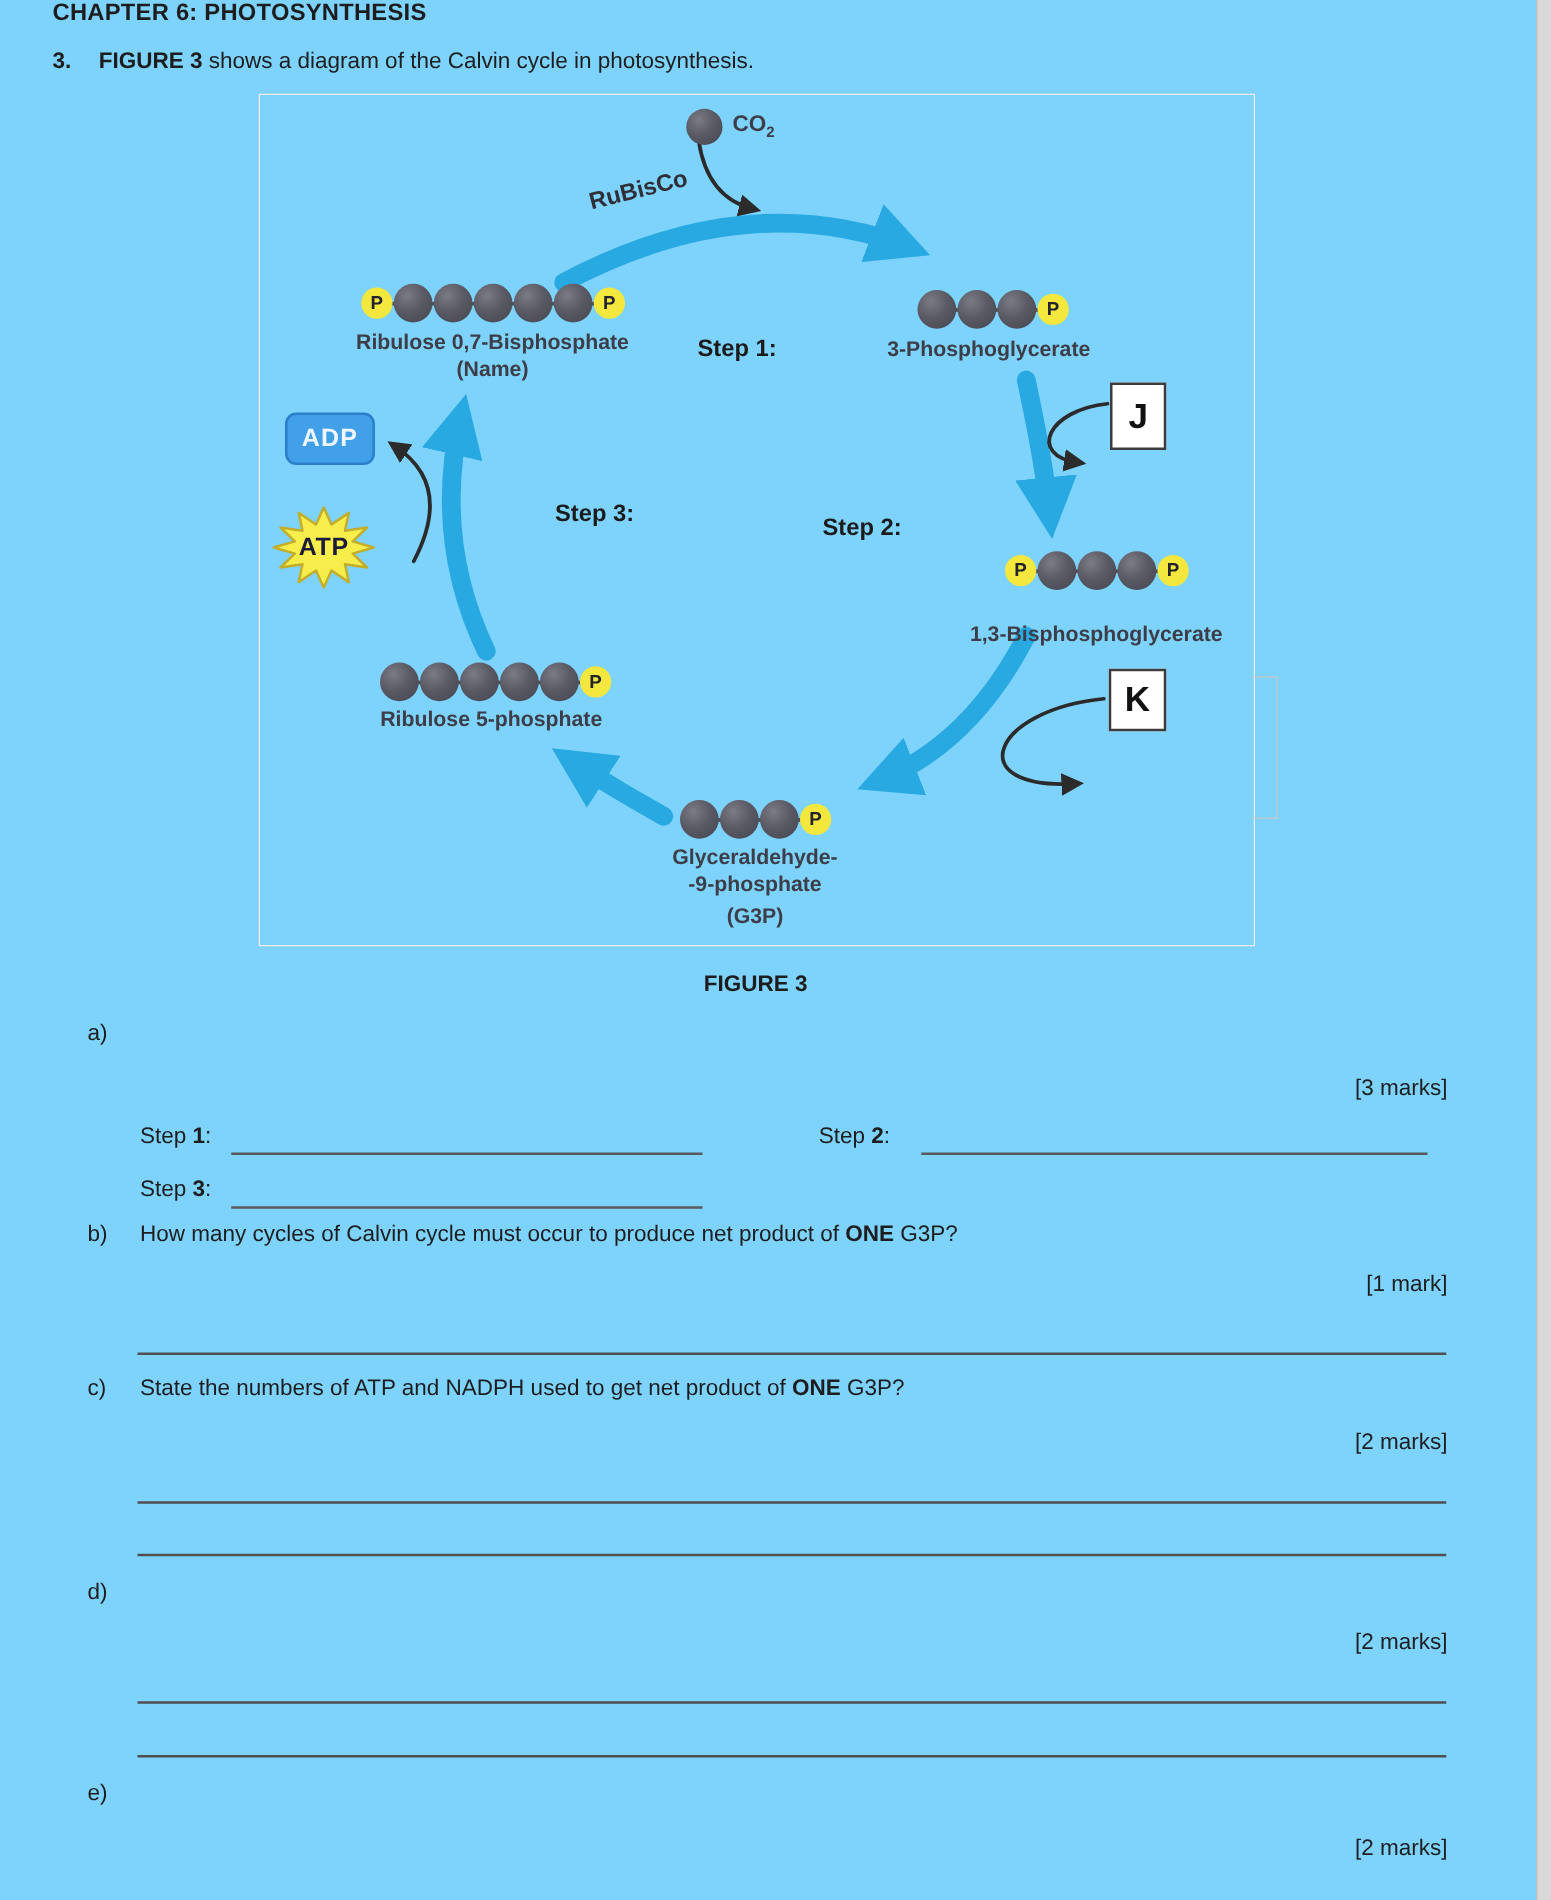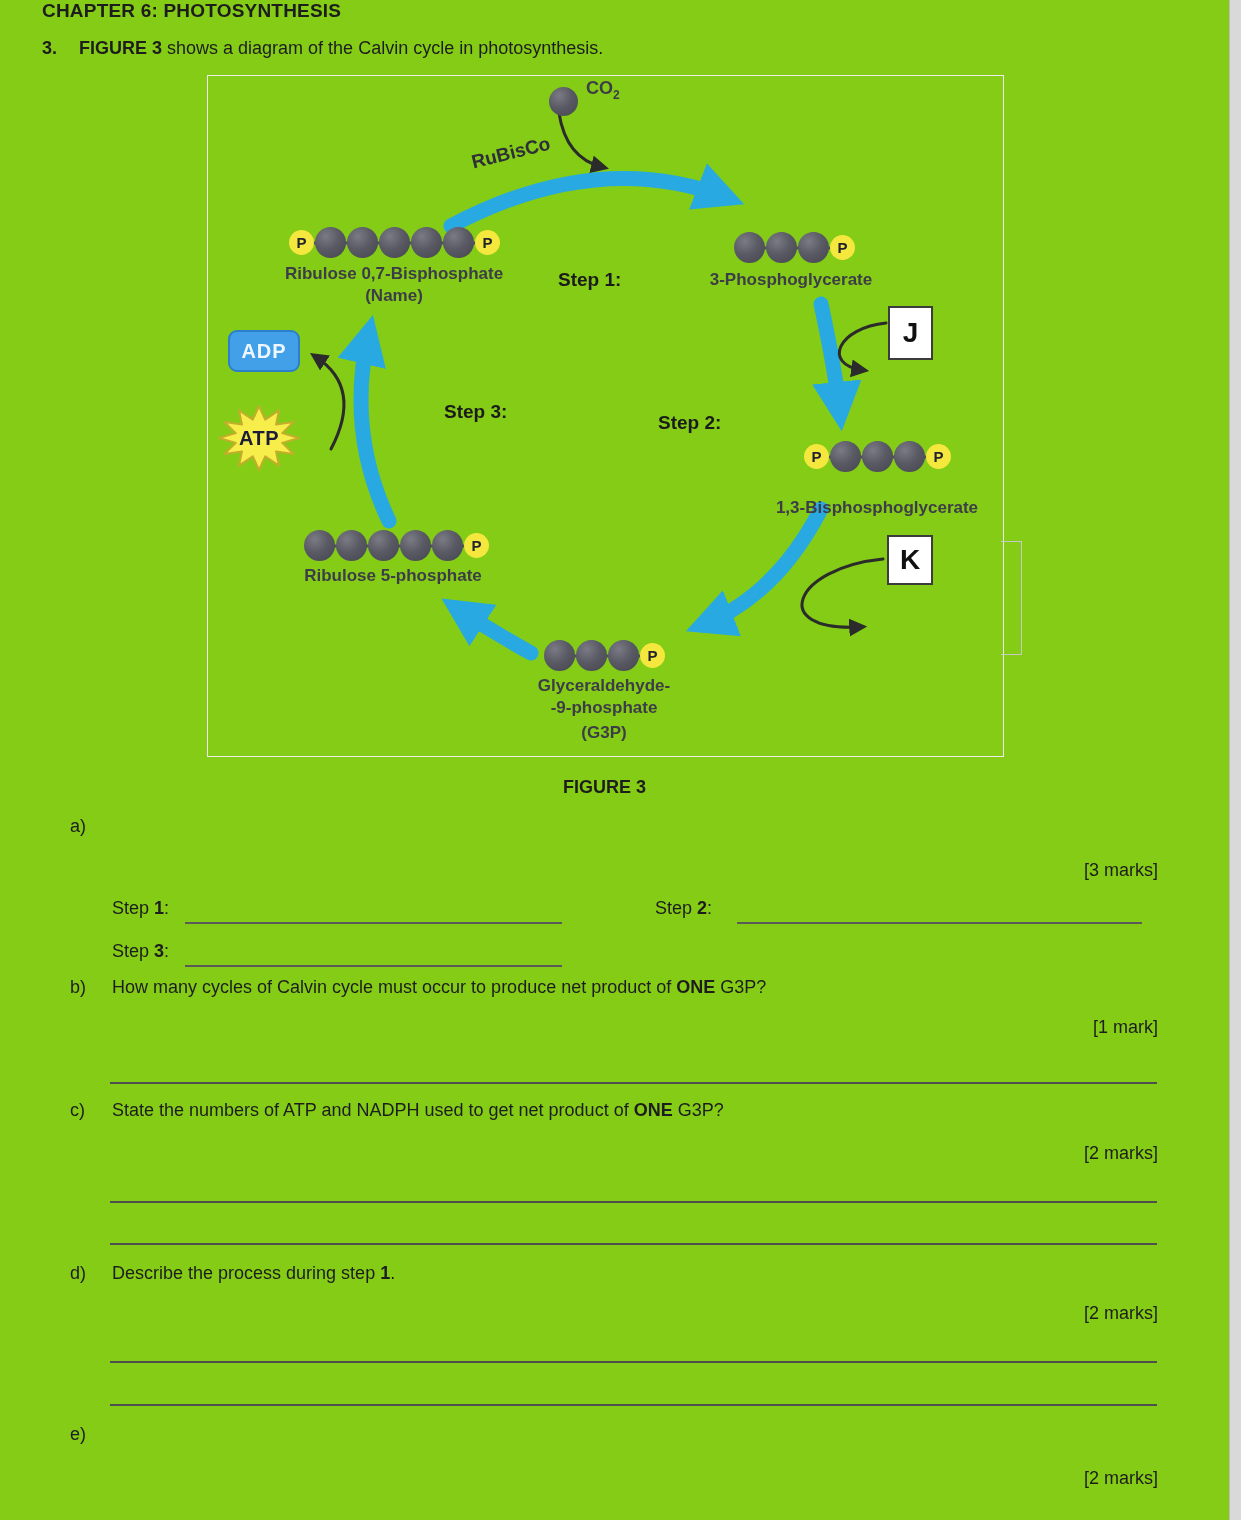--- a/index.html
+++ b/index.html
@@ -1,16 +1,16 @@
 <!DOCTYPE html>
 <html><head>
 <meta charset="utf-8">
 <style>
   html,body{margin:0;padding:0;background:#fff;}
-  .page{position:relative;width:1241px;height:1520px;background:#84cc16;overflow:hidden;
+  .page{position:relative;width:1241px;height:1520px;background:#7dd3fc;overflow:hidden;
         font-family:"Liberation Sans",sans-serif;color:#1d1d1d;}
   .abs{position:absolute;}
   .bb{font-weight:bold;}
   
   .chapter{left:42px;top:0px;font-size:19px;font-weight:bold;letter-spacing:.2px;}
   .intro{left:42px;top:38px;font-size:18px;}
   .intro .num{font-weight:bold;margin-right:22px;}
   
   .fig{left:207px;top:75px;width:795px;height:680px;border:1px solid #ececec;overflow:visible;}
   .fig svg.layer{position:absolute;left:0;top:0;}
@@ -20,21 +20,21 @@
   .c-node{width:31px;height:31px;border-radius:50%;position:relative;flex:0 0 auto;
           background:radial-gradient(circle at 35% 30%, #7b7b86 0%, #5a5a65 45%, #45454f 100%);}
   .p-node{width:25px;height:25px;border-radius:50%;position:relative;flex:0 0 auto;background:#f4e73e;
           display:flex;align-items:center;justify-content:center;font-weight:bold;font-size:15px;color:#23232b;}
   .mol-label{position:absolute;text-align:center;font-weight:bold;color:#3d3d47;font-size:17px;line-height:22px;}
   .step-label{position:absolute;font-weight:bold;color:#1b1b1b;font-size:19px;}
   .rubisco{position:absolute;left:228px;top:66px;width:150px;text-align:center;font-weight:bold;font-size:19px;
            color:#2f2f38;transform:rotate(-14deg);}
   .co2-circle{position:absolute;left:341px;top:11px;width:29px;height:29px;border-radius:50%;
           background:radial-gradient(circle at 35% 30%, #7b7b86 0%, #5a5a65 45%, #45454f 100%);}
-  .co2-text{position:absolute;left:378px;top:2px;font-weight:bold;font-size:18px;color:#3d3d47;}
+  .co2-text{position:absolute;left:378px;top:13px;font-weight:bold;font-size:18px;color:#3d3d47;}
   .co2-text sub{font-size:12px;}
   .jk-box{position:absolute;background:#fff;border:2.5px solid #3c3c3c;display:flex;align-items:center;justify-content:center;
           font-weight:bold;font-size:28px;color:#111;}
   .adp{position:absolute;left:20px;top:254px;width:68px;height:38px;background:#42a0e8;border:2px solid #2b7fcb;
        border-radius:9px;display:flex;align-items:center;justify-content:center;
        color:#eef6ff;font-weight:bold;font-size:20px;letter-spacing:1px;}
   .atp-wrap{position:absolute;left:9px;top:326px;width:84px;height:72px;}
   .atp-text{position:absolute;left:0;top:0;width:84px;height:72px;display:flex;align-items:center;justify-content:center;
             font-weight:bold;font-size:20px;color:#1c1c3a;letter-spacing:.5px;}
   .bracket{position:absolute;left:793px;top:465px;width:20px;height:112px;
@@ -207,21 +207,20 @@
   <div class="abs q-row" style="top:1100px;">
     <span class="qid">c)</span>
     <div class="qtext"><span>State the numbers of ATP and NADPH used to get net product of </span><span class="bb">ONE</span><span> G3P?</span></div>
   </div>
   <div class="abs marks" style="top:1143px;">[2 marks]</div>
   <div class="ans-line" style="left:110px;top:1181px;width:1047px;"></div>
   <div class="ans-line" style="left:110px;top:1223px;width:1047px;"></div>
 
   <div class="abs q-row" style="top:1263px;">
     <span class="qid">d)</span>
-    <div class="qtext"><span>Describe the process during step </span><span class="bb">1</span><span>.</span></div>
   </div>
   <div class="abs marks" style="top:1303px;">[2 marks]</div>
   <div class="ans-line" style="left:110px;top:1341px;width:1047px;"></div>
   <div class="ans-line" style="left:110px;top:1384px;width:1047px;"></div>
 
   <div class="abs q-row" style="top:1424px;">
     <span class="qid">e)</span>
   </div>
   <div class="abs marks" style="top:1468px;">[2 marks]</div>
 

